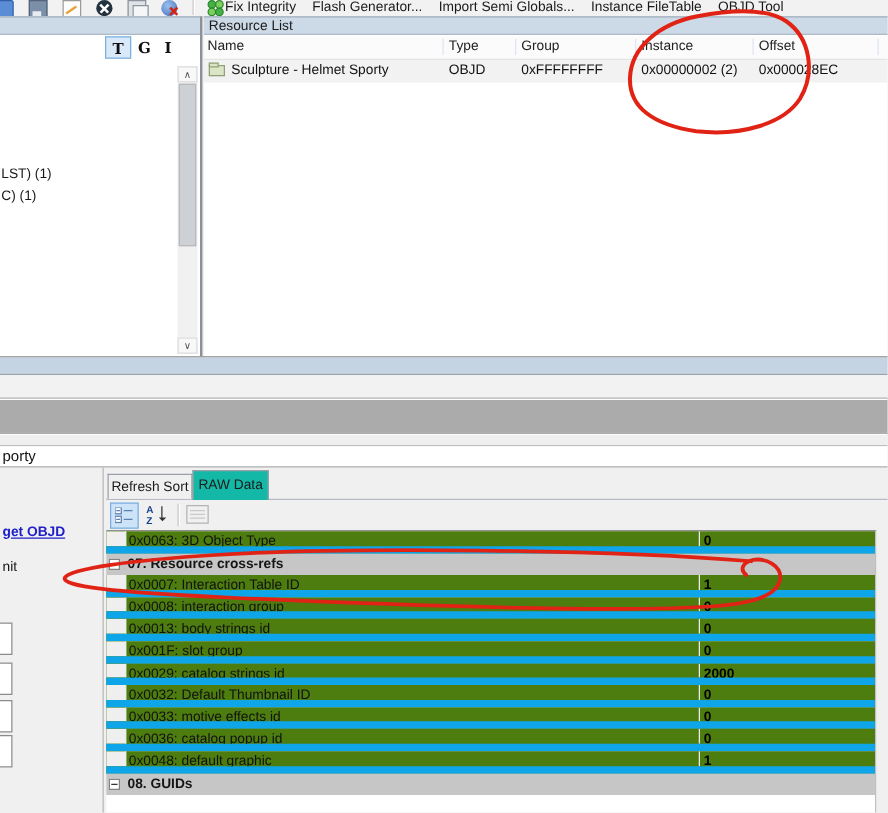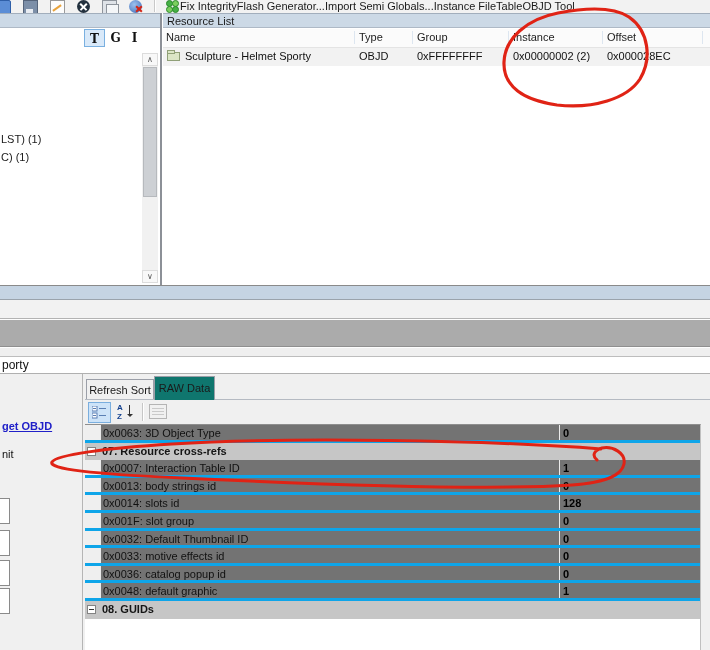--- a/index.html
+++ b/index.html
@@ -26,21 +26,21 @@
   .icon-globe-offline-icon:before,.icon-globe-offline-icon:after{content:"";position:absolute;right:-1px;bottom:3px;width:8px;height:2px;background:#d42414;}
   .icon-globe-offline-icon:before{transform:rotate(45deg);}
   .icon-globe-offline-icon:after{transform:rotate(-45deg);}
   .tb-sep{width:1px;height:12px;background:#c8c8c8;border-right:1px solid #fff;margin:0 5px 0 0;flex:0 0 auto;}
   .icon-plugin-green-icon{margin-left:5px;}
   .icon-plugin-green-icon i{position:absolute;width:5px;height:5px;border-radius:50%;background:#45b045;border:1px solid #2c8a2c;}
   .icon-plugin-green-icon i:nth-child(1){left:0;top:0;}
   .icon-plugin-green-icon i:nth-child(2){right:0;top:0;background:#7ccf5f;}
   .icon-plugin-green-icon i:nth-child(3){left:0;bottom:0;background:#7ccf5f;}
   .icon-plugin-green-icon i:nth-child(4){right:0;bottom:0;}
-  #tb-labels{position:absolute;left:180px;top:-1px;display:flex;white-space:nowrap;}
+  #tb-labels{position:absolute;left:180px;top:-1px;display:flex;gap:13px;white-space:nowrap;}
   .tb-btn{line-height:14px;cursor:default;}
 
   
   #left-titlebar{left:0;top:13px;width:160px;height:15px;background:#ccd9e6;border-top:1px solid #a2aebc;border-bottom:1px solid #aeb9c6;box-sizing:border-box;}
   #res-titlebar{left:163px;top:13px;width:547px;height:15px;background:#ccd9e6;border-top:1px solid #a2aebc;border-bottom:1px solid #aeb9c6;box-sizing:border-box;}
   #res-title{position:absolute;left:4px;top:1px;line-height:12px;}
   #panel-sep{left:160px;top:13px;width:3px;height:272px;background:#8c9097;border-right:1px solid #fff;box-sizing:border-box;}
   #pin-icon{left:111px;top:16px;width:8px;height:9px;}
   #pin-icon b{position:absolute;left:1px;top:0;width:5px;height:4px;background:#4a4a4a;}
   #pin-icon i{position:absolute;left:0;top:4px;width:7px;height:1px;background:#4a4a4a;}
@@ -92,39 +92,39 @@
   
   #sidebar-divider{left:82px;top:374px;width:1px;height:276px;background:#b5b5b5;}
   #guid-link{left:2px;top:420px;color:#2020c8;font-weight:bold;text-decoration:underline;cursor:pointer;}
   #partial-label{left:2px;top:448px;color:#111;}
   .edge-box{position:absolute;left:-30px;width:40px;background:#fff;border:1px solid #8a8a8a;box-sizing:border-box;}
 
   
   .tab{position:absolute;box-sizing:border-box;text-align:center;cursor:default;}
   #tab-line{left:85px;top:399px;width:625px;height:1px;background:#b5bac2;}
   .tab.inactive{left:86px;top:379px;width:68px;height:20px;background:#f0f0f0;border:1px solid #9b9fa8;border-bottom:none;line-height:20px;z-index:2;}
-  .tab.active{left:154px;top:376px;width:61px;height:24px;background:#0f766e;border:1px solid #9b9fa8;border-bottom:none;line-height:22px;z-index:3;}
+  .tab.active{left:154px;top:376px;width:61px;height:24px;background:#14b8a6;border:1px solid #9b9fa8;border-bottom:none;line-height:22px;z-index:3;}
 
   
   #pg-toolbar{left:85px;top:400px;width:625px;height:24px;}
   #btn-categorized{position:absolute;left:3px;top:2px;width:23px;height:21px;background:#cde3f8;border:1px solid #7aaede;box-sizing:border-box;}
   #btn-categorized svg{position:absolute;left:3px;top:3px;}
   #btn-alpha{position:absolute;left:29px;top:2px;width:24px;height:21px;}
   #btn-alpha .az{position:absolute;left:3px;top:1px;font-size:8px;font-weight:bold;color:#13418f;line-height:9px;}
   #btn-alpha .arrow{position:absolute;left:15px;top:3px;width:1px;height:10px;background:#333;}
   #btn-alpha .arrow:after{content:"";position:absolute;left:-2.5px;top:9px;border:3px solid transparent;border-top-color:#333;}
   #pg-tb-sep{position:absolute;left:57px;top:3px;width:1px;height:18px;background:#c6c6c6;border-right:1px solid #fff;}
   #btn-proppages{position:absolute;left:64px;top:4px;width:18px;height:15px;border:1px solid #b4b4b4;box-sizing:border-box;}
   #btn-proppages i{position:absolute;left:2px;right:2px;height:1px;background:#c9c9c9;}
   #btn-proppages i:nth-child(1){top:3px;}#btn-proppages i:nth-child(2){top:6px;}#btn-proppages i:nth-child(3){top:9px;}
 
   
   #property-grid{left:85px;top:424px;width:616px;height:226px;background:#fff;border-top:1px solid #8e8e8e;border-right:1px solid #c0c0c0;box-sizing:border-box;}
   .grid-row{position:relative;height:17.6px;overflow:hidden;}
-  .grid-row.prop{background:#737373;border-bottom:3px solid #0ea5e9;box-sizing:border-box;}
+  .grid-row.prop{background:#4d7c0f;border-bottom:6px solid #0ea5e9;box-sizing:border-box;}
   .grid-row.cat{background:#c6c6c6;}
   .row-strip{position:absolute;left:0;top:0;bottom:0;width:15px;background:#efefef;border-right:1px solid #ebebeb;}
   .row-label{position:absolute;left:18px;top:2px;white-space:nowrap;color:#111;}
   .row-vdiv{position:absolute;left:474px;top:0;bottom:0;width:1px;background:#ebebeb;}
   .row-value{position:absolute;left:478px;top:2px;font-weight:bold;color:#000;white-space:nowrap;}
   .cat-label{position:absolute;left:17px;top:2px;font-weight:bold;color:#151515;white-space:nowrap;}
   .expander{position:absolute;left:2px;top:4px;width:9px;height:9px;background:#fff;border:1px solid #838383;box-sizing:border-box;}
   .expander .minus{position:absolute;left:1px;top:3px;width:5px;height:1px;background:#333;}
 
   
@@ -278,35 +278,41 @@
       <span class="cat-label">07. Resource cross-refs</span>
     </div>
     <div class="grid-row prop">
       <span class="row-strip"></span>
       <span class="row-label">0x0007: Interaction Table ID</span>
       <span class="row-vdiv"></span>
       <span class="row-value">1</span>
     </div>
     <div class="grid-row prop">
       <span class="row-strip"></span>
+      <span class="row-label">0x0008: interaction group</span>
+      <span class="row-vdiv"></span>
+      <span class="row-value">0</span>
+    </div>
+    <div class="grid-row prop">
+      <span class="row-strip"></span>
       <span class="row-label">0x0013: body strings id</span>
       <span class="row-vdiv"></span>
       <span class="row-value">0</span>
     </div>
     <div class="grid-row prop">
       <span class="row-strip"></span>
-      <span class="row-label">0x0014: slots id</span>
-      <span class="row-vdiv"></span>
-      <span class="row-value">128</span>
-    </div>
-    <div class="grid-row prop">
-      <span class="row-strip"></span>
       <span class="row-label">0x001F: slot group</span>
       <span class="row-vdiv"></span>
       <span class="row-value">0</span>
+    </div>
+    <div class="grid-row prop">
+      <span class="row-strip"></span>
+      <span class="row-label">0x0029: catalog strings id</span>
+      <span class="row-vdiv"></span>
+      <span class="row-value">2000</span>
     </div>
     <div class="grid-row prop">
       <span class="row-strip"></span>
       <span class="row-label">0x0032: Default Thumbnail ID</span>
       <span class="row-vdiv"></span>
       <span class="row-value">0</span>
     </div>
     <div class="grid-row prop">
       <span class="row-strip"></span>
       <span class="row-label">0x0033: motive effects id</span>

